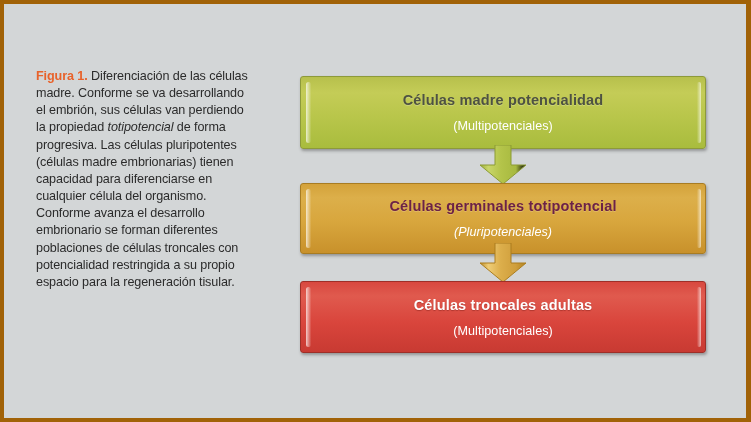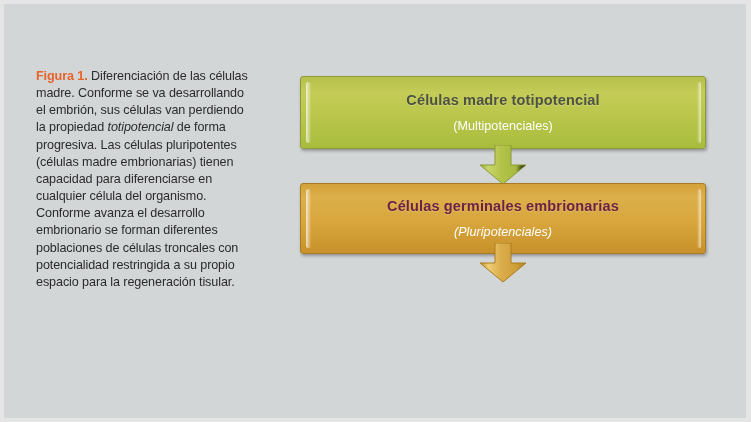--- a/index.html
+++ b/index.html
@@ -12,21 +12,21 @@
     height: 422px;
     overflow: hidden;
     font-family: "Liberation Sans", sans-serif;
   }
 
   #figure-root {
     position: relative;
     width: 751px;
     height: 422px;
     box-sizing: border-box;
-    background: #e5e5e5;
+    background: #a16207;
     padding: 4px 5px 4px 4px;
   }
 
   #figure-canvas {
     position: relative;
     width: 100%;
     height: 100%;
     box-sizing: border-box;
     background: #d3d6d7;
   }
@@ -176,21 +176,21 @@
   <div id="figure-canvas">
 
     <div id="caption">
       <span class="figlabel">Figura 1.</span><span> Diferenciación de las células madre. Conforme se va desarrollando el embrión, sus células van perdiendo la propiedad </span><span class="ital">totipotencial</span><span> de forma progresiva. Las células pluripotentes (células madre embrionarias) tienen capacidad para diferenciarse en cualquier célula del organismo. Conforme avanza el desarrollo embrionario se forman diferentes poblaciones de células troncales con potencialidad restringida a su propio espacio para la regeneración tisular.</span>
     </div>
 
     <div id="flow">
 
       <div class="node" id="node-embryonic">
         <div class="inner">
-          <div class="title">Células madre totipotencial</div>
+          <div class="title">Células madre potencialidad</div>
           <div class="sub">(Multipotenciales)</div>
         </div>
       </div>
 
       <div class="arrow" id="arrow-1">
         <svg viewBox="0 0 54 40" xmlns="http://www.w3.org/2000/svg" aria-hidden="true">
           <defs>
             <linearGradient id="g1" x1="0" y1="0" x2="1" y2="0">
               <stop offset="0%" stop-color="#9bae38"></stop>
               <stop offset="18%" stop-color="#c9d66a"></stop>
@@ -198,36 +198,42 @@
               <stop offset="78%" stop-color="#a7b93f"></stop>
               <stop offset="100%" stop-color="#8f a330"></stop>
             </linearGradient>
           </defs>
           <polygon points="19,0 35,0 35,20 50,20 27,39 4,20 19,20" fill="url(#g1)" stroke="#8b9b33" stroke-width="1"></polygon>
         </svg>
       </div>
 
       <div class="node" id="node-germinal">
         <div class="inner">
-          <div class="title">Células germinales embrionarias</div>
+          <div class="title">Células germinales totipotencial</div>
           <div class="sub">(Pluripotenciales)</div>
         </div>
       </div>
 
       <div class="arrow" id="arrow-2">
         <svg viewBox="0 0 54 40" xmlns="http://www.w3.org/2000/svg" aria-hidden="true">
           <defs>
             <linearGradient id="g2" x1="0" y1="0" x2="1" y2="0">
               <stop offset="0%" stop-color="#bb8d28"></stop>
               <stop offset="18%" stop-color="#efcd77"></stop>
               <stop offset="45%" stop-color="#dcae4b"></stop>
               <stop offset="78%" stop-color="#cf9e3b"></stop>
               <stop offset="100%" stop-color="#b2831f"></stop>
             </linearGradient>
           </defs>
           <polygon points="19,0 35,0 35,20 50,20 27,39 4,20 19,20" fill="url(#g2)" stroke="#ab7d1f" stroke-width="1"></polygon>
         </svg>
       </div>
 
+      <div class="node" id="node-adult">
+        <div class="inner">
+          <div class="title">Células troncales adultas</div>
+          <div class="sub">(Multipotenciales)</div>
+        </div>
+      </div>
 
     </div>
   </div>
 </div>
 
 </body></html>

